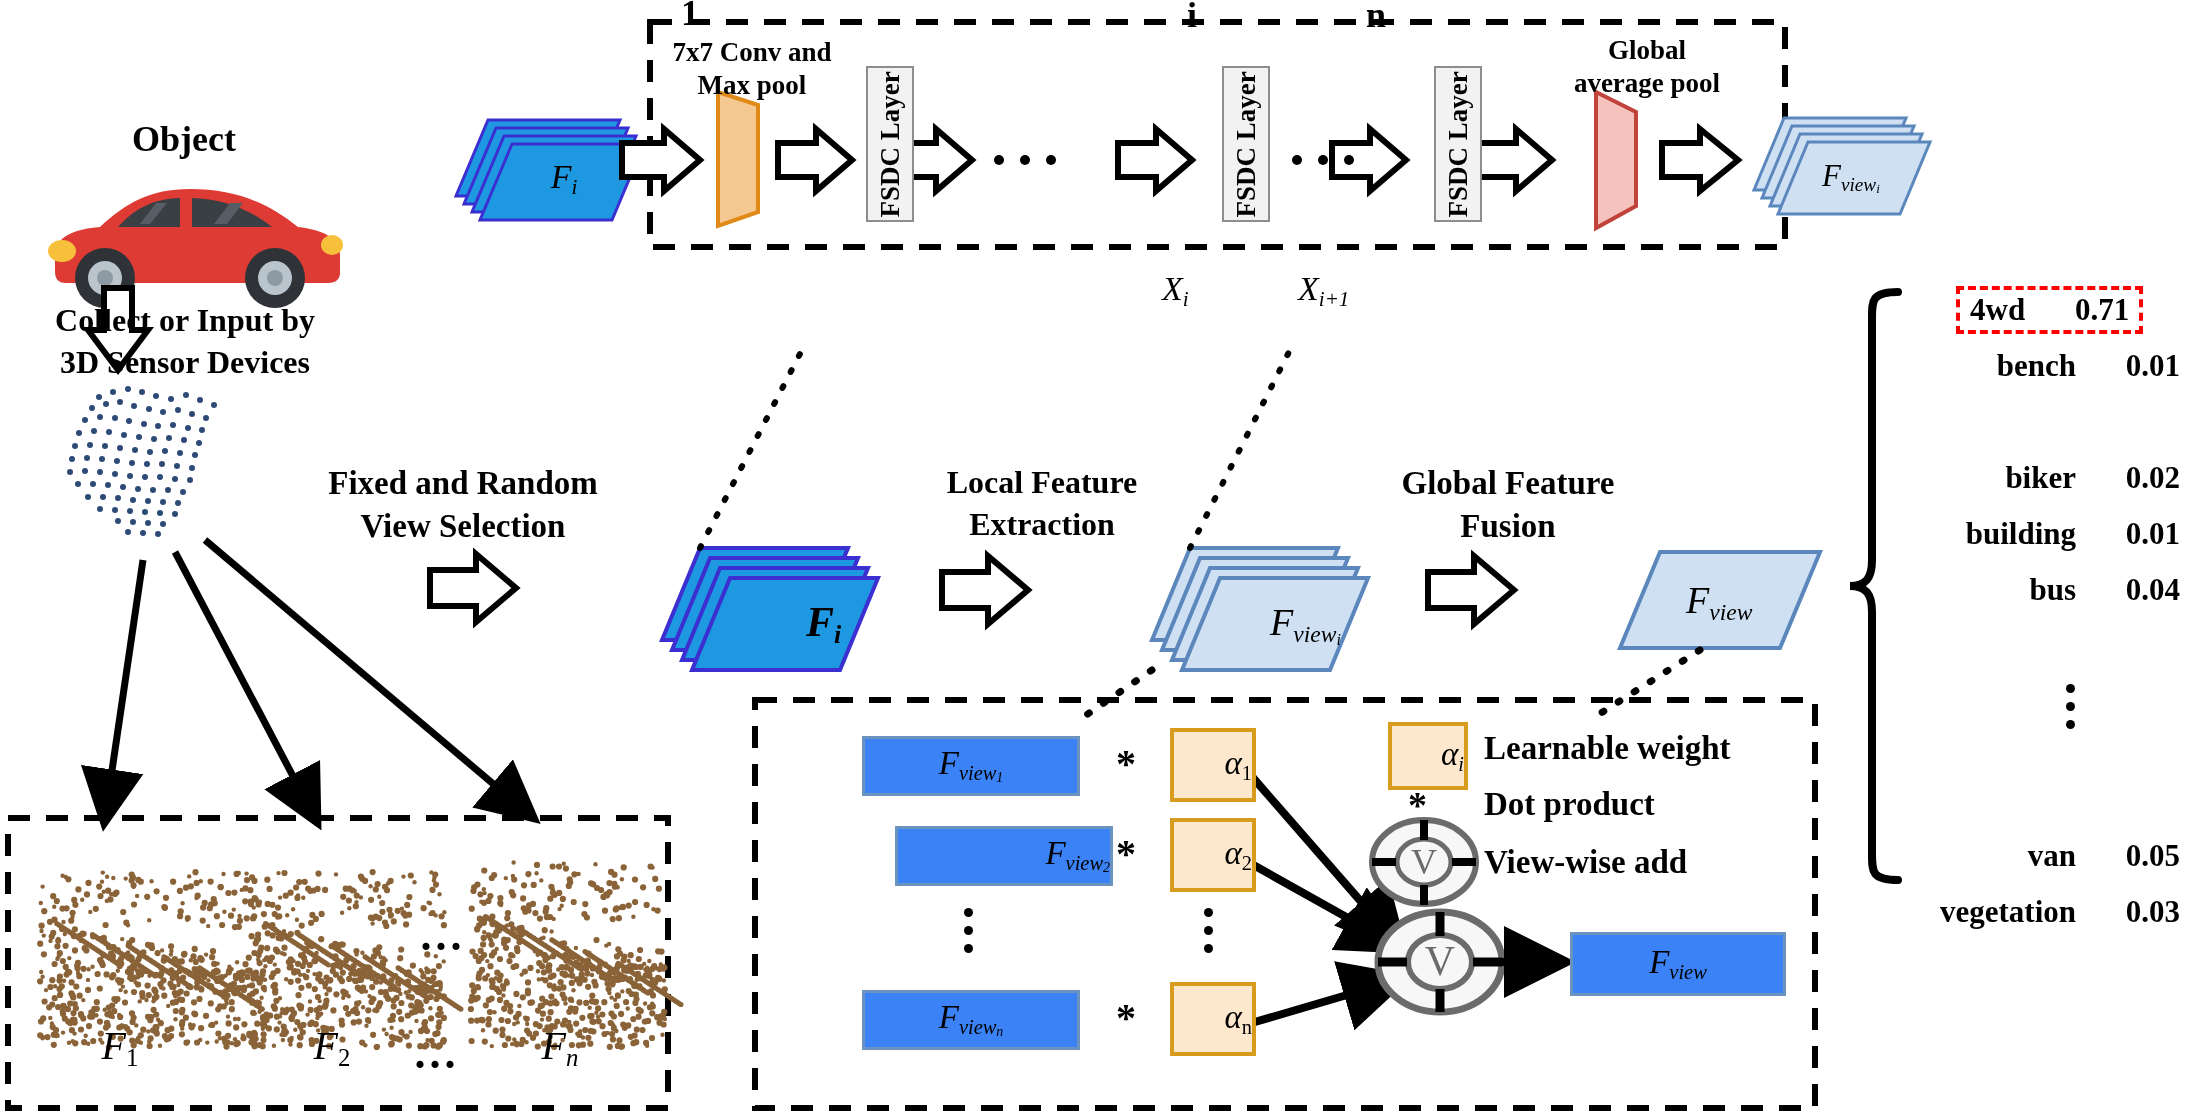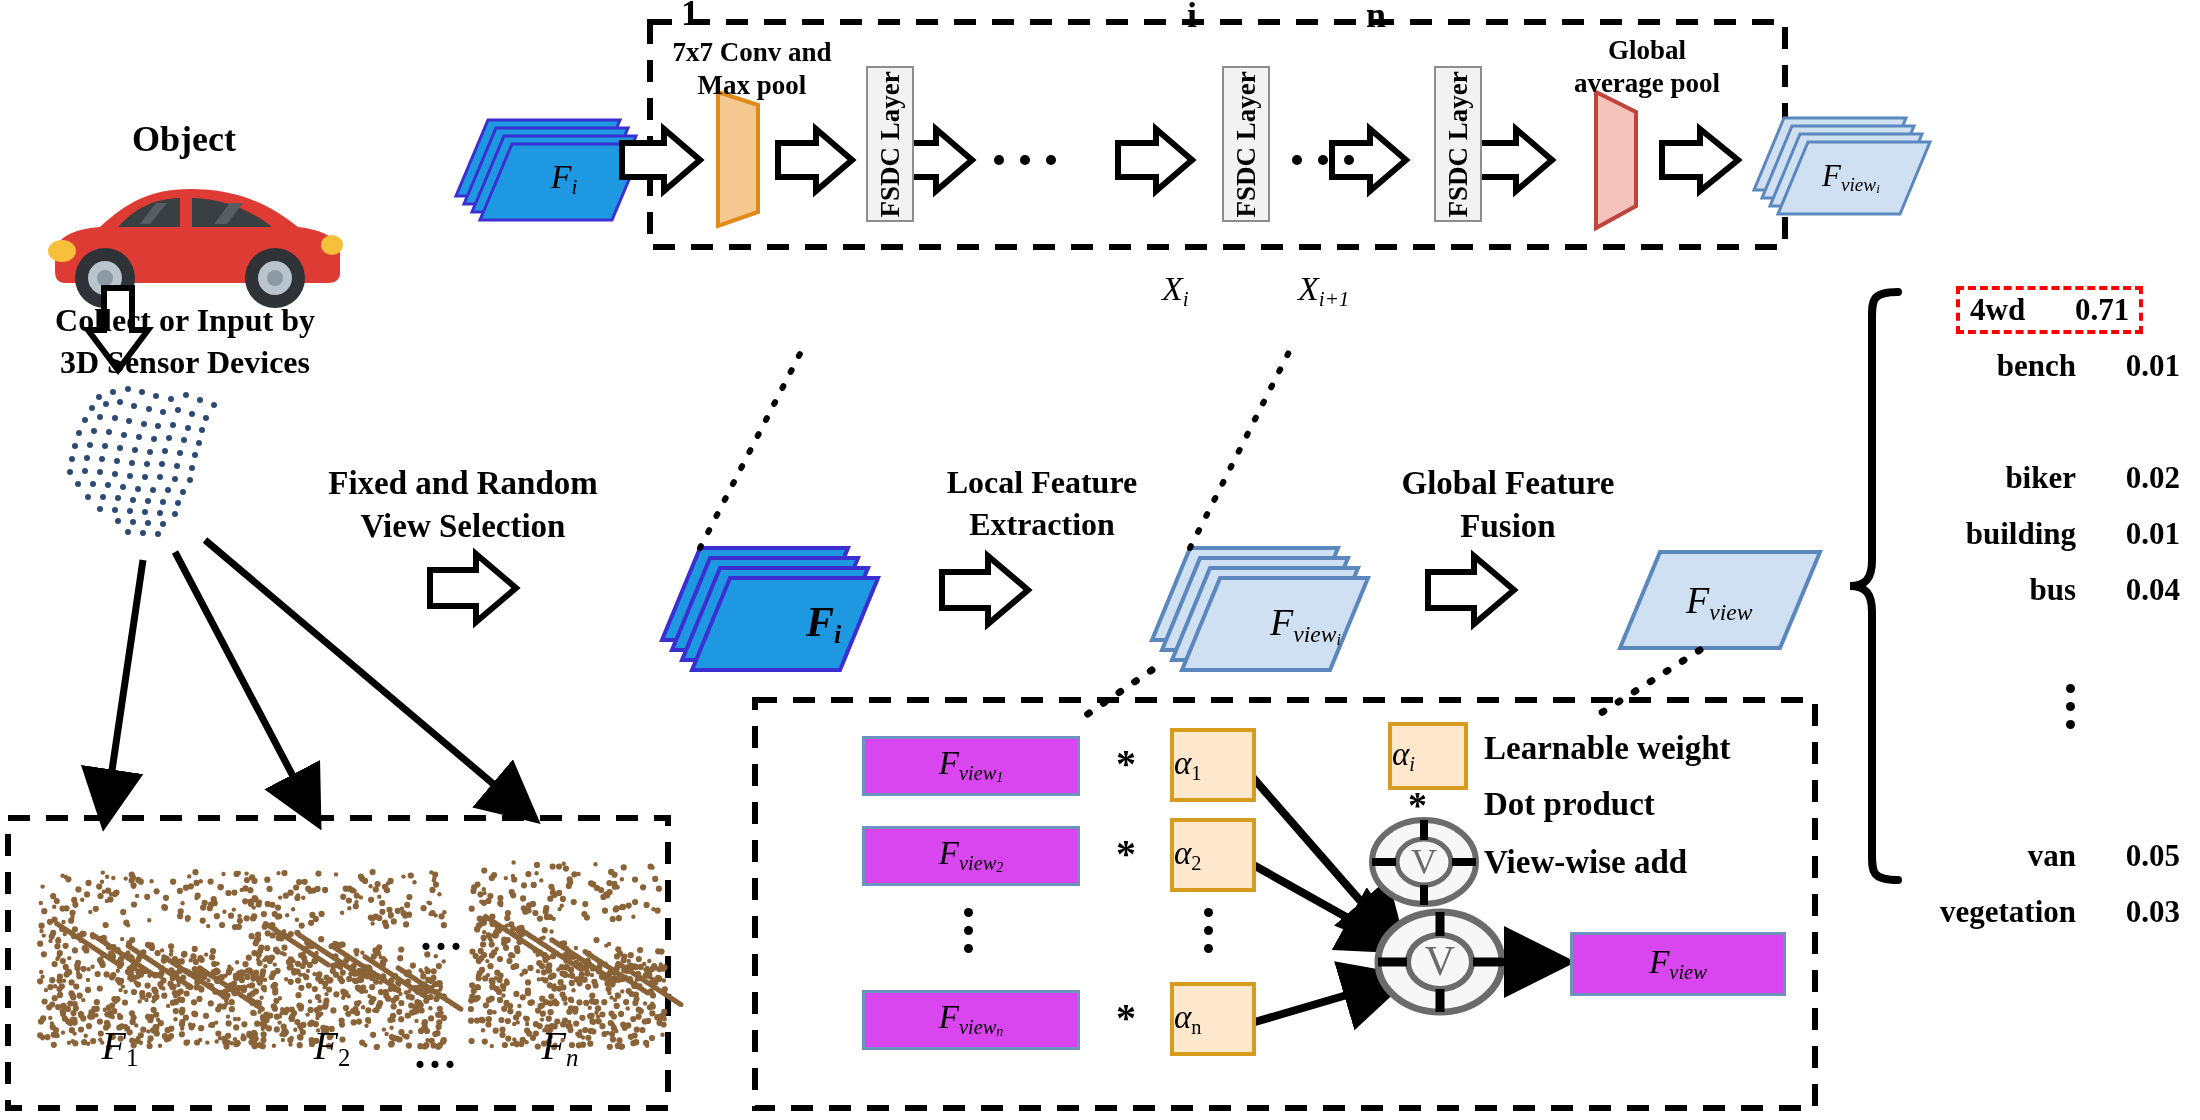--- a/index.html
+++ b/index.html
@@ -14,24 +14,24 @@
   svg{position:absolute;left:0;top:0;overflow:visible;}
   .lbl{position:absolute;white-space:nowrap;}
   .vdots{position:absolute;display:flex;flex-direction:column;gap:9px;align-items:center;}
   .vdots i{display:block;width:9px;height:9px;border-radius:50%;background:#000;}
   .hdots{position:absolute;display:flex;flex-direction:row;gap:16px;align-items:center;}
   .hdots i{display:block;width:10px;height:10px;border-radius:50%;background:#000;}
   .fsdc{position:absolute;background:#f2f2f2;border:2px solid #8d8d8d;
         display:flex;align-items:center;justify-content:center;}
   .fsdc span{transform:rotate(-90deg);white-space:nowrap;font-weight:bold;
         font-size:27px;font-family:"Liberation Serif",serif;}
-  .vbox{position:absolute;background:#d946ef;border:3px solid #6a93c0;
+  .vbox{position:absolute;background:#3b82f6;border:3px solid #6a93c0;
         display:flex;align-items:center;justify-content:center;font-size:33px;}
   .abox{position:absolute;background:#fde8cd;border:4px solid #d79b1e;
-        display:flex;align-items:center;justify-content:flex-start;font-size:33px;}
+        display:flex;align-items:center;justify-content:flex-end;font-size:33px;}
   .star{position:absolute;font-size:40px;font-weight:bold;line-height:1;}
   .clsrow{position:absolute;font-weight:bold;font-size:31px;white-space:nowrap;
         display:flex;justify-content:flex-end;align-items:baseline;}
   .clsrow .nm{text-align:center;}
   .clsrow .vl{display:inline-block;width:104px;text-align:right;}
   .hl{border:4px dashed #f00;padding:2px 10px 2px 10px;}
 </style>
 </head>
 <body>
 
@@ -2531,21 +2531,21 @@
   <div class="lbl bold ctr" style="left:398px;top:910px;width:90px;font-size:44px;letter-spacing:4px;">...</div>
 
   <div class="vbox" style="left:862px;top:736px;width:212px;height:54px;">
     <span class="mi"><span>F</span><span class="sub">view</span><span style="font-size:.42em;vertical-align:-0.6em;">1</span></span>
   </div>
   <div class="star" style="left:1116px;top:744px;">*</div>
   <div class="abox" style="left:1170px;top:728px;width:78px;height:66px;">
     <span class="mi"><span>α</span><span class="subn">1</span></span>
   </div>
 
-  <div class="vbox" style="left:862px;top:826px;width:212px;height:54px;">
+  <div class="vbox" style="left:895px;top:826px;width:212px;height:54px;justify-content:flex-end;">
     <span class="mi"><span>F</span><span class="sub">view</span><span style="font-size:.42em;vertical-align:-0.6em;">2</span></span>
   </div>
   <div class="star" style="left:1116px;top:834px;">*</div>
   <div class="abox" style="left:1170px;top:818px;width:78px;height:66px;">
     <span class="mi"><span>α</span><span class="subn">2</span></span>
   </div>
 
   <div class="vdots" style="left:964px;top:908px;">
     <i></i>
       <i></i>

